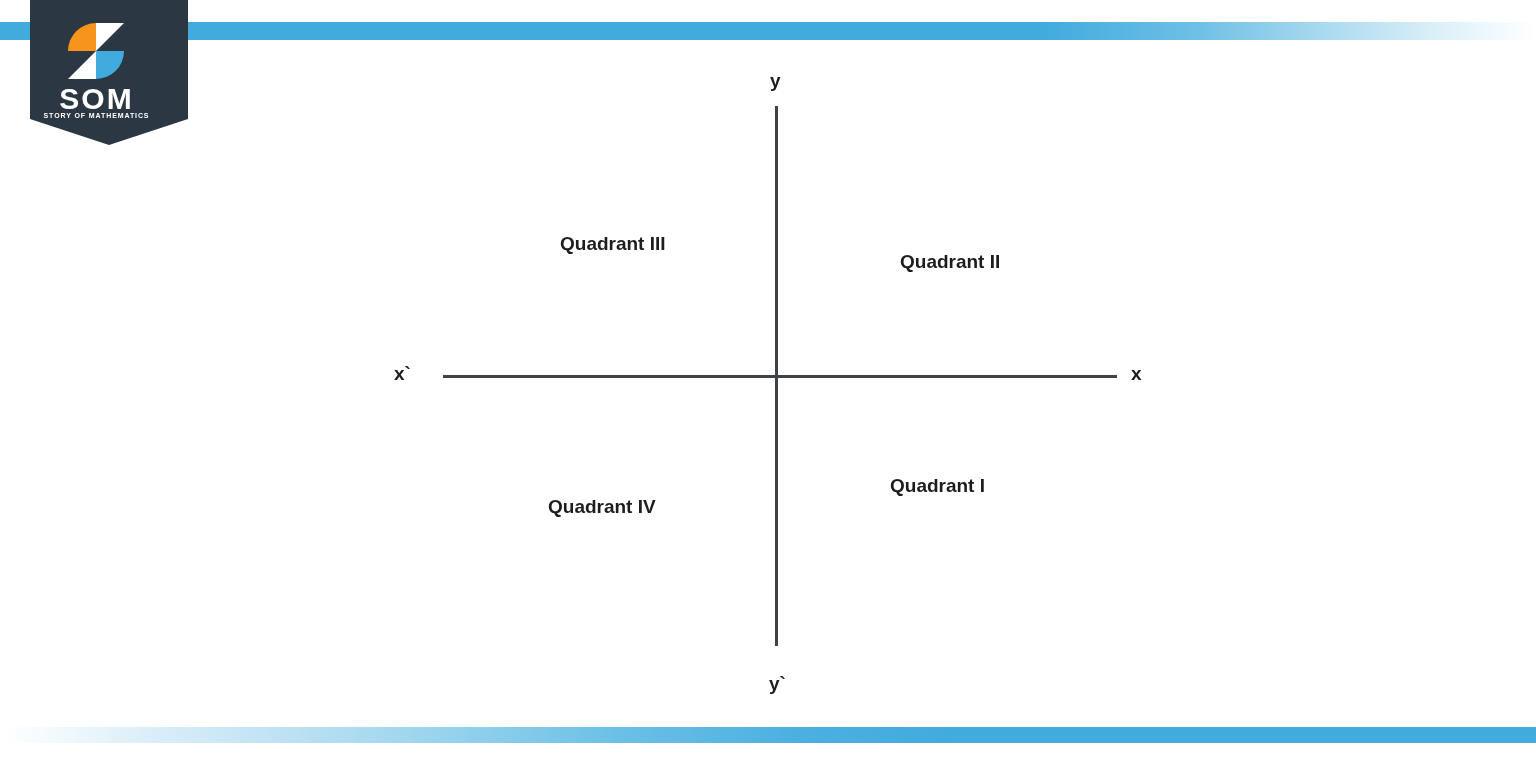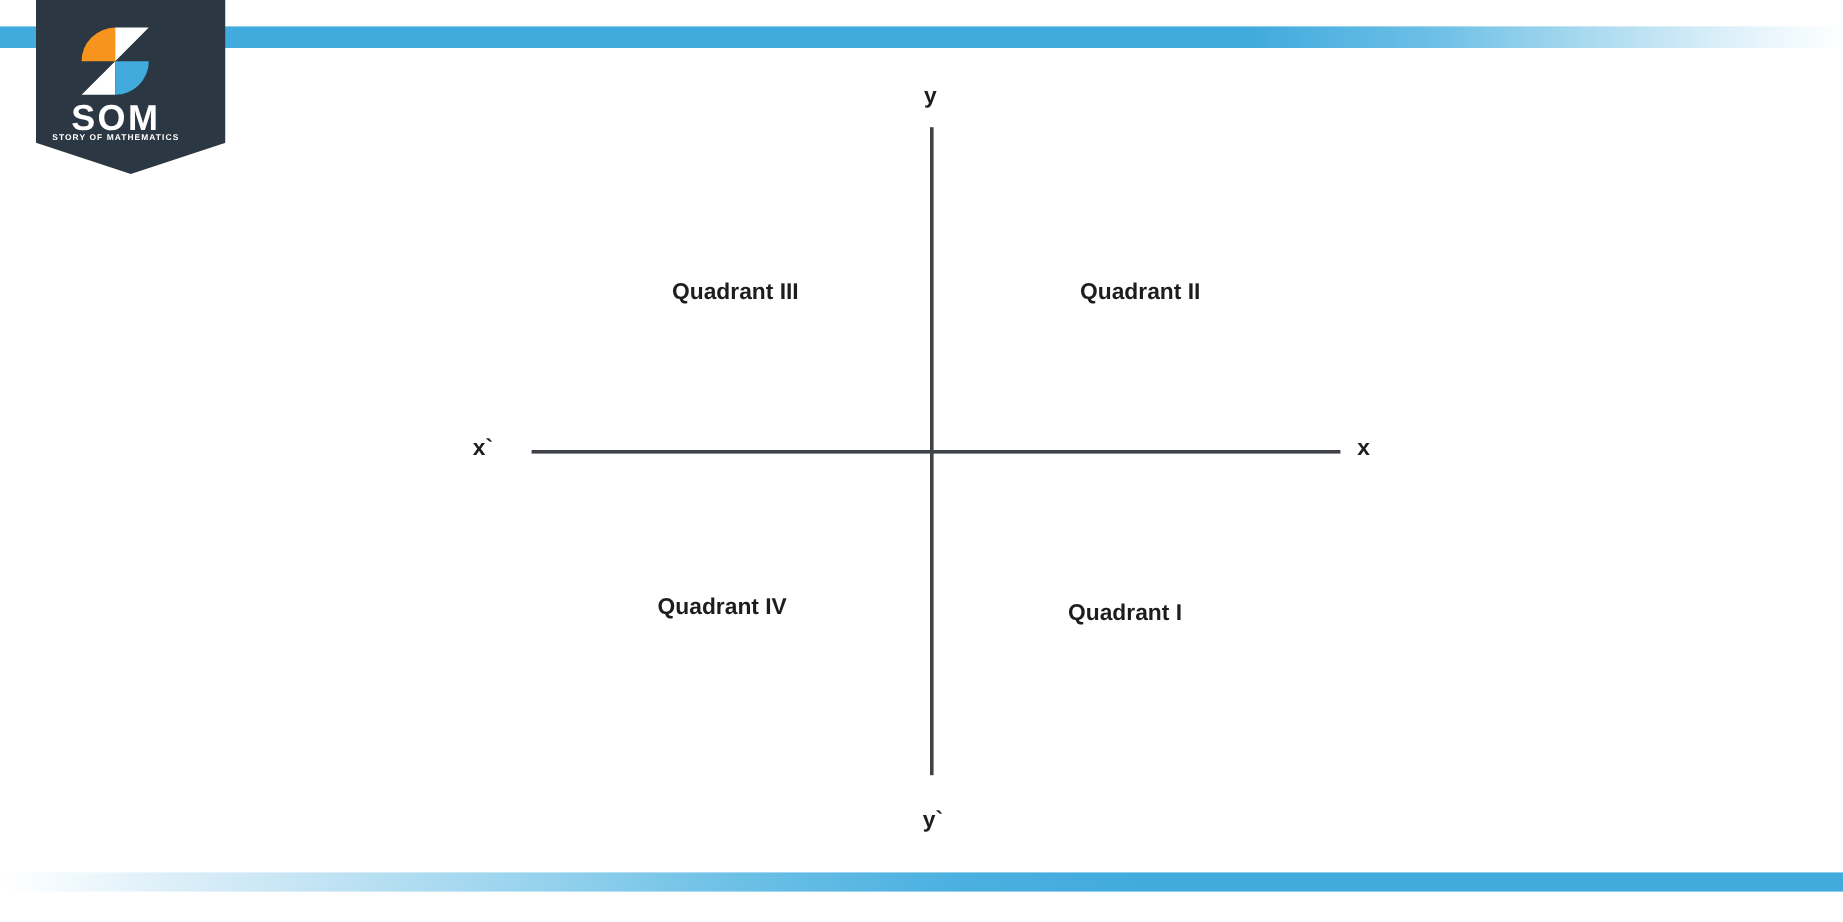--- a/index.html
+++ b/index.html
@@ -120,23 +120,23 @@
   .quadrant-label {
     position: absolute;
     color: #1d1d1d;
     font-size: 19px;
     font-weight: bold;
     line-height: 1;
     white-space: nowrap;
     font-family: "Liberation Sans", sans-serif;
   }
   #quadrant-iii { left: 560px; top: 234px; }
-  #quadrant-ii  { left: 900px; top: 234px; }
+  #quadrant-ii  { left: 900px; top: 252px; }
   #quadrant-iv  { left: 548px; top: 497px; text-align: center; }
-  #quadrant-i   { left: 890px; top: 502px; }
+  #quadrant-i   { left: 890px; top: 476px; }
 </style>
 </head>
 <body>
 
 <div id="canvas">
 
   <div id="top-bar" class="bar"></div>
 
   <div id="bottom-bar" class="bar"></div>
 

